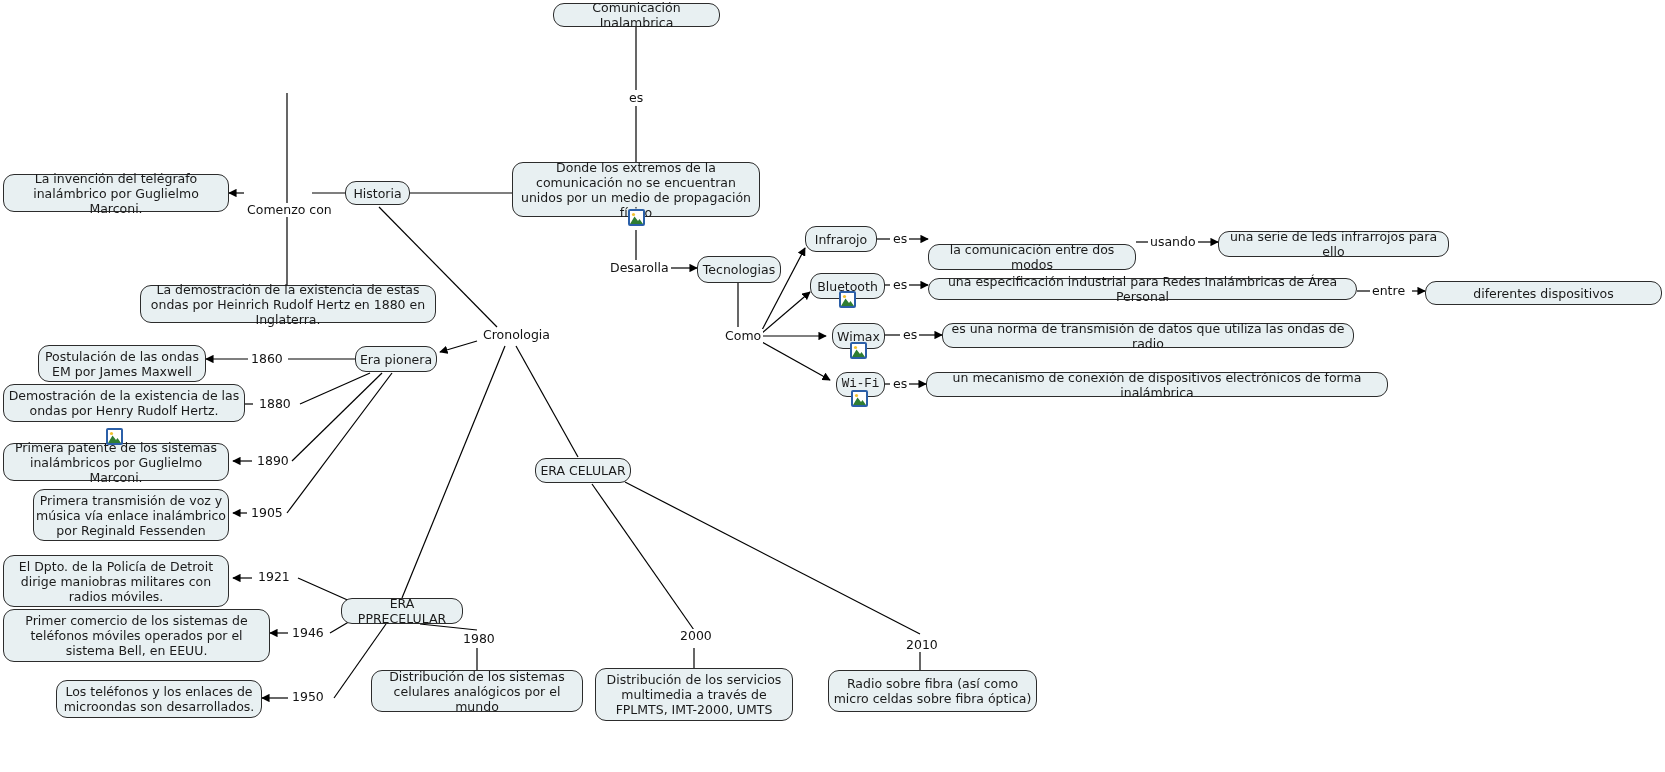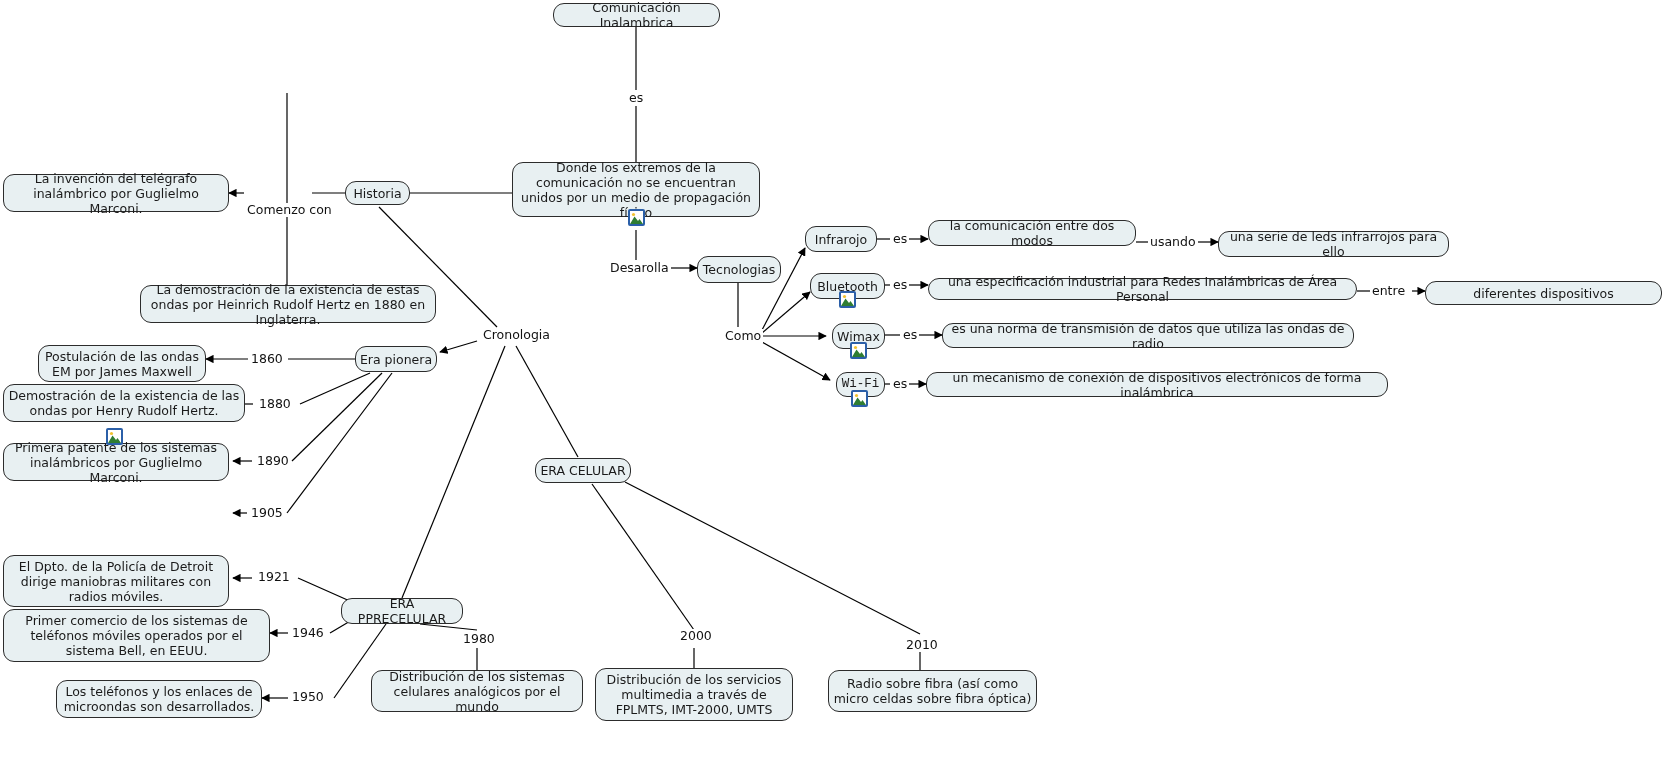--- a/index.html
+++ b/index.html
@@ -186,21 +186,21 @@
     <span>La demostración de la existencia de estas ondas por Heinrich Rudolf Hertz en 1880 en Inglaterra.</span>
   </div>
 
   <div class="node" style="left:697px;top:256px;width:84px;height:27px;">
     <span>Tecnologias</span>
   </div>
 
   <div class="node" style="left:805px;top:226px;width:72px;height:26px;">
     <span>Infrarojo</span>
   </div>
-  <div class="node" style="left:928px;top:220px;width:208px;height:26px;">
+  <div class="node" style="left:928px;top:244px;width:208px;height:26px;">
     <span>la comunicación entre dos modos</span>
   </div>
   <div class="node" style="left:1218px;top:231px;width:231px;height:26px;">
     <span>una serie de leds infrarrojos para ello</span>
   </div>
 
   <div class="node" style="left:810px;top:273px;width:75px;height:26px;">
     <span>Bluetooth</span>
   </div>
   <div class="imgicon" style="left:839px;top:291px;">
@@ -269,20 +269,23 @@
         <rect x="0" y="0" width="13" height="13" fill="#fff"></rect>
         <circle cx="3.5" cy="3.5" r="1.6" fill="#f2c230"></circle>
         <path d="M0 13 L4.5 5.5 L8 10 L9.5 8 L13 13 Z" fill="#2f7d32"></path>
       </svg>
   </div>
 
   <div class="node" style="left:3px;top:443px;width:226px;height:38px;">
     <span>Primera patente de los sistemas inalámbricos por Guglielmo Marconi.</span>
   </div>
 
+  <div class="node" style="left:33px;top:489px;width:196px;height:52px;">
+    <span>Primera transmisión de voz y música vía enlace inalámbrico por Reginald Fessenden</span>
+  </div>
 
   <div class="node" style="left:3px;top:609px;width:267px;height:53px;">
     <span>Primer comercio de los sistemas de teléfonos móviles operados por el sistema Bell, en EEUU.</span>
   </div>
 
   <div class="node" style="left:3px;top:555px;width:226px;height:52px;">
     <span>El Dpto. de la Policía de Detroit dirige maniobras militares con radios móviles.</span>
   </div>
 
   <div class="node" style="left:56px;top:680px;width:206px;height:38px;">

